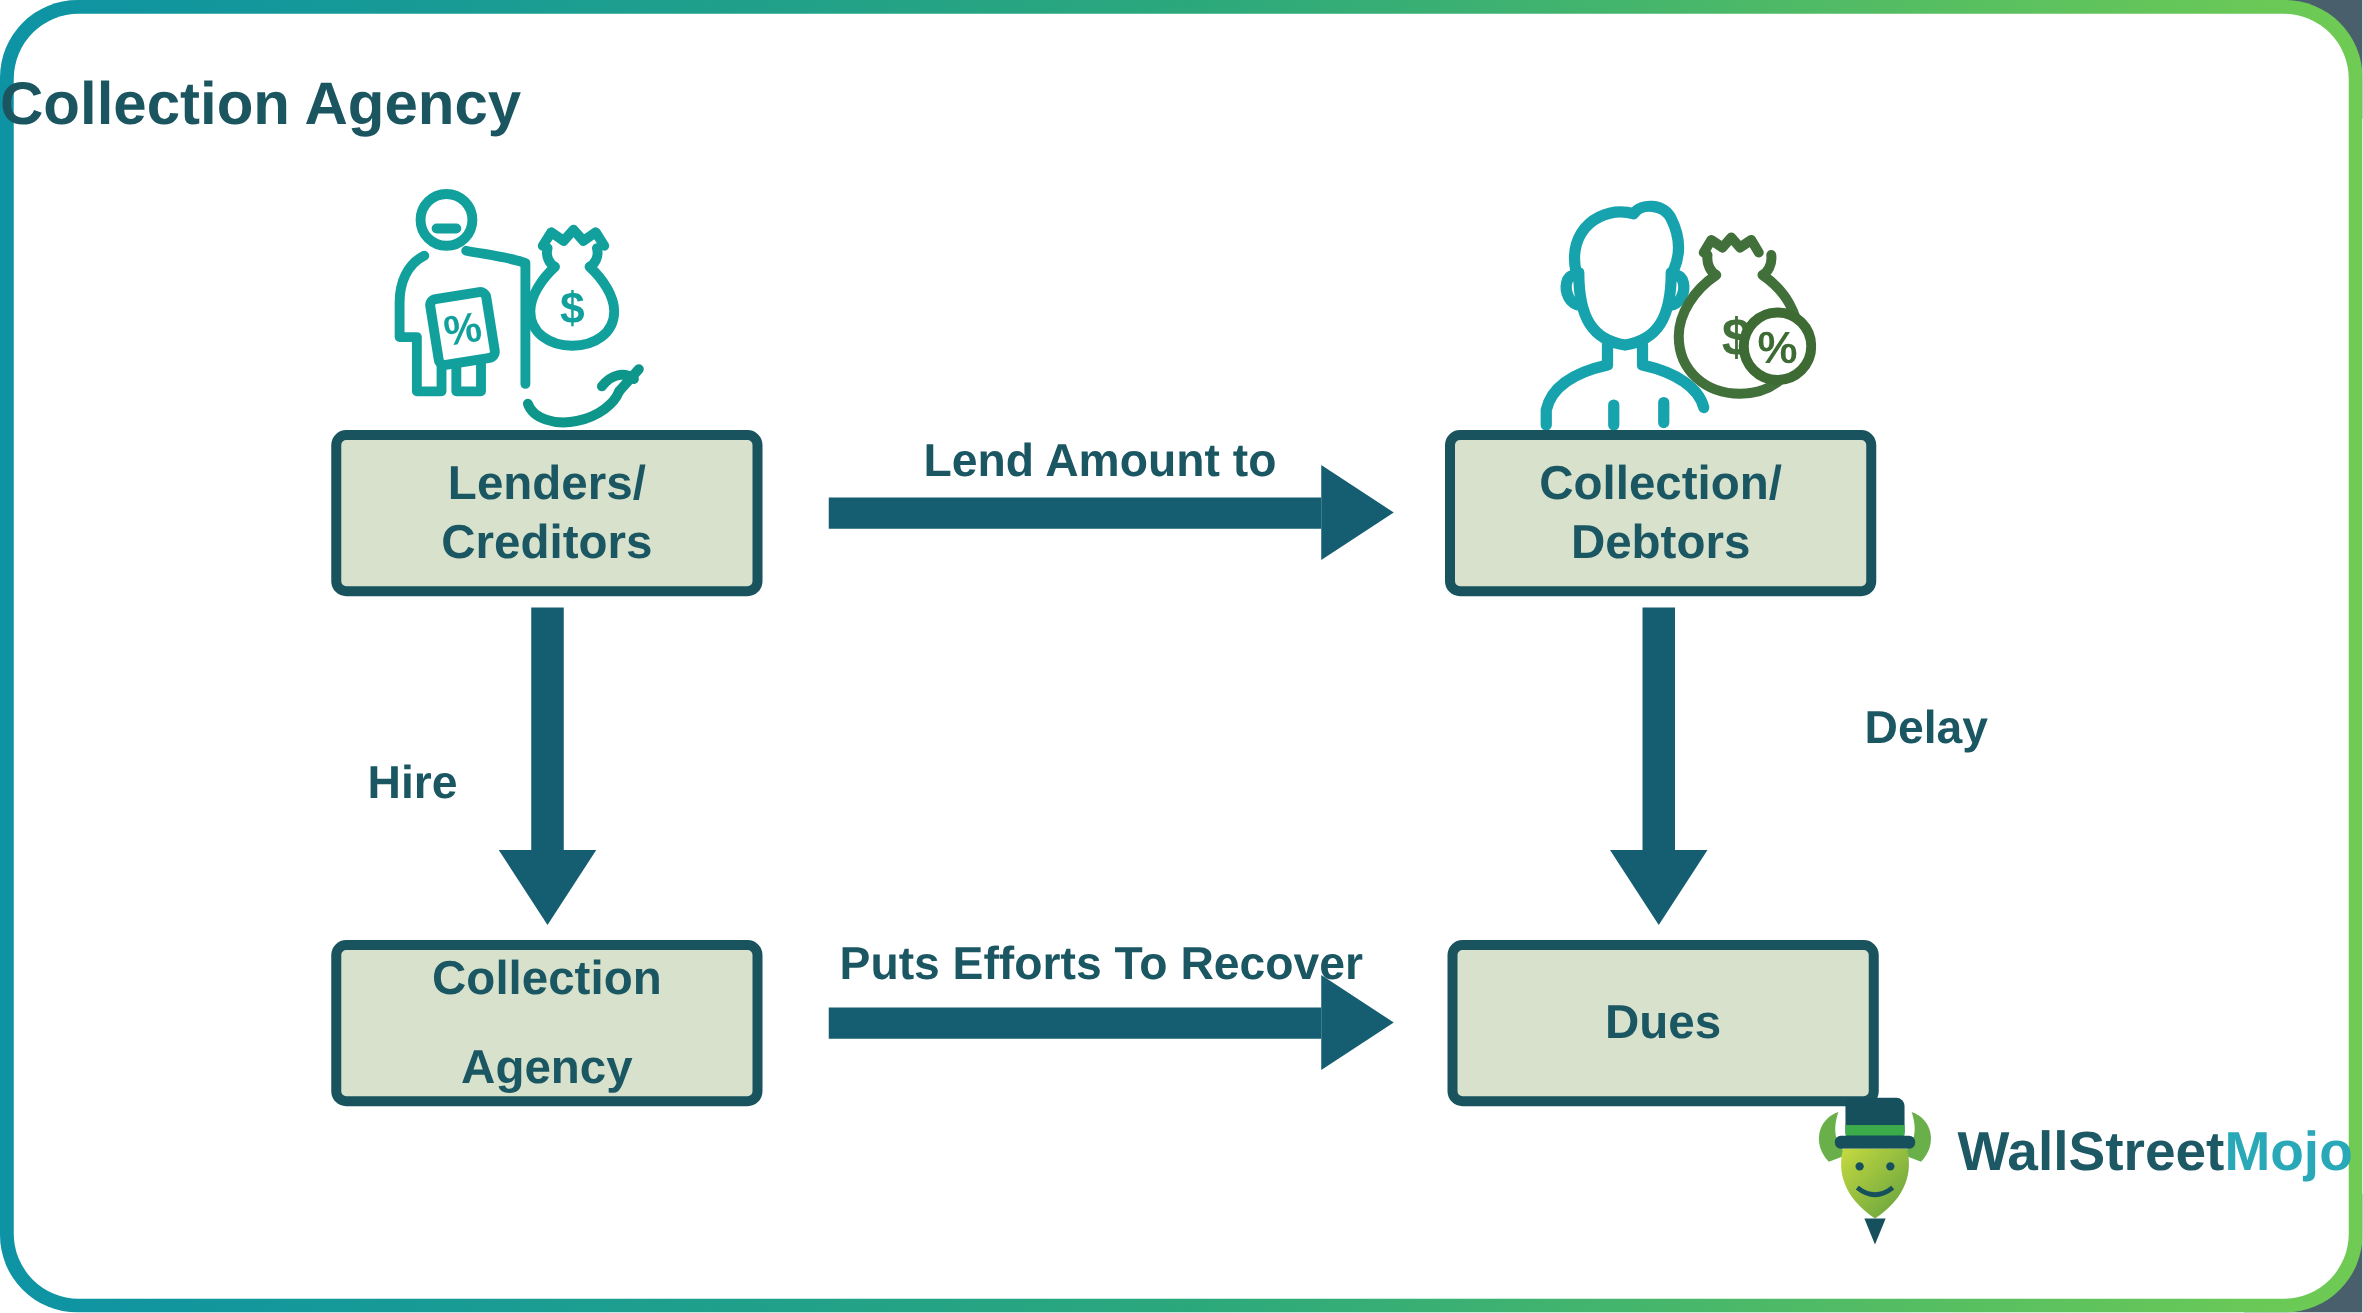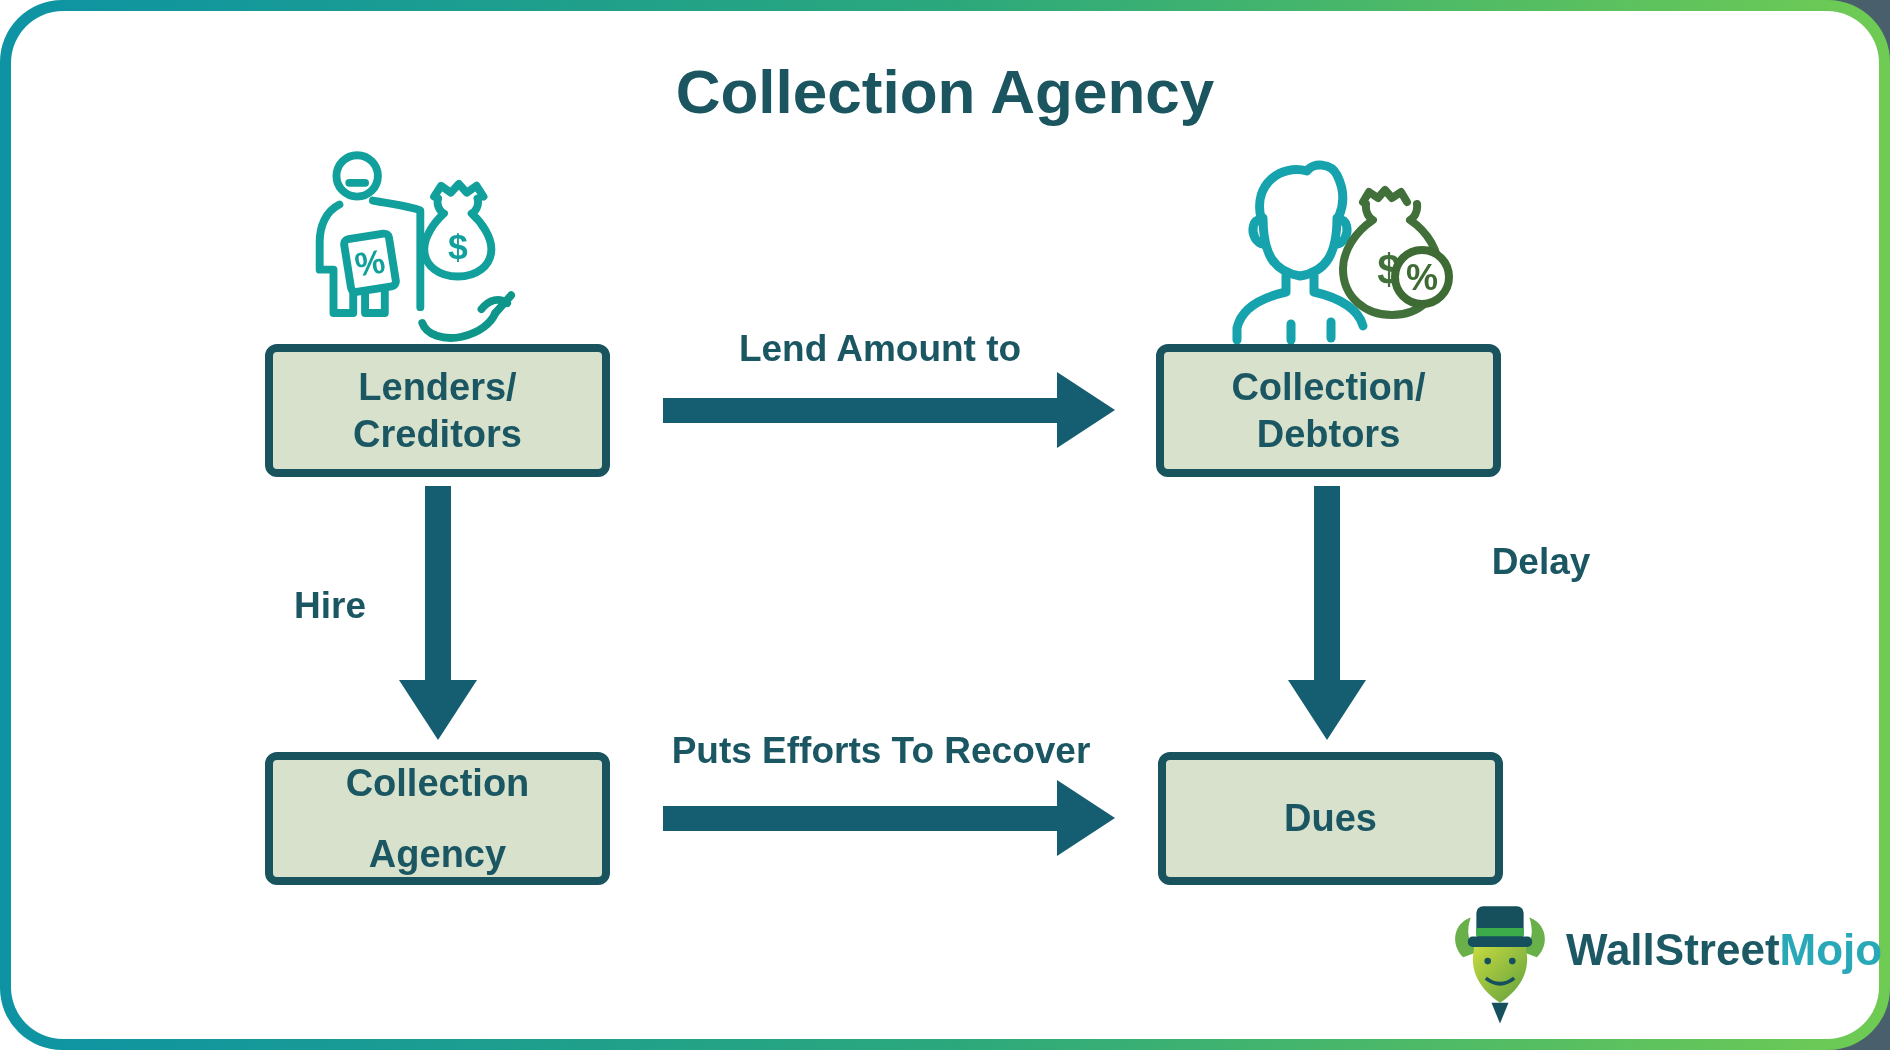--- a/index.html
+++ b/index.html
@@ -18,38 +18,38 @@
     background:linear-gradient(90deg,#0d93a4 0%,#2ba87c 50%,#6fcb53 100%);
     z-index:1;
   }
   .canvas{
     position:absolute;inset:11px;border-radius:52px;background:#ffffff;
   }
   .layer{position:absolute;inset:0;z-index:2;}
 
   .page-title{
     position:absolute;left:0;right:0;top:56px;
-    text-align:center;font-size:62px;font-weight:800;color:#1a5560;
+    text-align:left;font-size:48px;font-weight:800;color:#1a5560;
     letter-spacing:0px;
   }
 
   .node{
     position:absolute;width:345px;height:133px;box-sizing:border-box;
     background:#d7e1cc;border:8px solid #19535e;border-radius:12px;
     display:flex;flex-direction:column;align-items:center;justify-content:center;
     color:#1b5763;font-size:38px;font-weight:800;line-height:1.22;text-align:center;
   }
   .node-lenders{left:265px;top:344px;justify-content:center;}
   .node-borrowers{left:1156px;top:344px;}
   .node-agency{left:265px;top:752px;justify-content:space-between;}
   .node-dues{left:1158px;top:752px;}
 
   .edge-label{
     position:absolute;color:#1b5763;font-size:37px;font-weight:800;
-    text-align:center;line-height:48px;white-space:nowrap;
+    text-align:center;line-height:48px;white-space:nowrap;margin-top:20px;
   }
   .label-lend{left:655px;width:450px;top:325px;}
   .label-recover{left:656px;width:450px;top:727px;}
   .label-hire{left:230px;width:200px;top:582px;}
   .label-delay{left:1380px;width:322px;top:538px;white-space:normal;}
 
   .shaft-h{position:absolute;height:25px;background:#155e72;}
   .head-right{
     position:absolute;width:0;height:0;
     border-top:38px solid transparent;border-bottom:38px solid transparent;
@@ -67,21 +67,21 @@
   .arrow-recover-head{left:1057px;top:780px;}
   .arrow-hire-shaft{left:425px;top:486px;height:196px;}
   .arrow-hire-head{left:399px;top:680px;}
   .arrow-delay-shaft{left:1314px;top:486px;height:196px;}
   .arrow-delay-head{left:1288px;top:680px;}
 
   .icon-lender{position:absolute;left:296px;top:144px;}
   .icon-borrower{position:absolute;left:1203px;top:156px;}
 
   .brand{
-    position:absolute;left:1448px;top:898px;display:flex;align-items:center;
+    position:absolute;left:1448px;top:870px;display:flex;align-items:center;
   }
   .brand-text{font-size:44px;font-weight:800;margin-left:14px;margin-top:-26px;white-space:nowrap;}
   .brand-text .dark{color:#1d5865;}
   .brand-text .accent{color:#29a8b8;}
 </style>
 </head>
 <body>
 
 <div class="corner-patch tr"></div>
 <div class="corner-patch br"></div>

